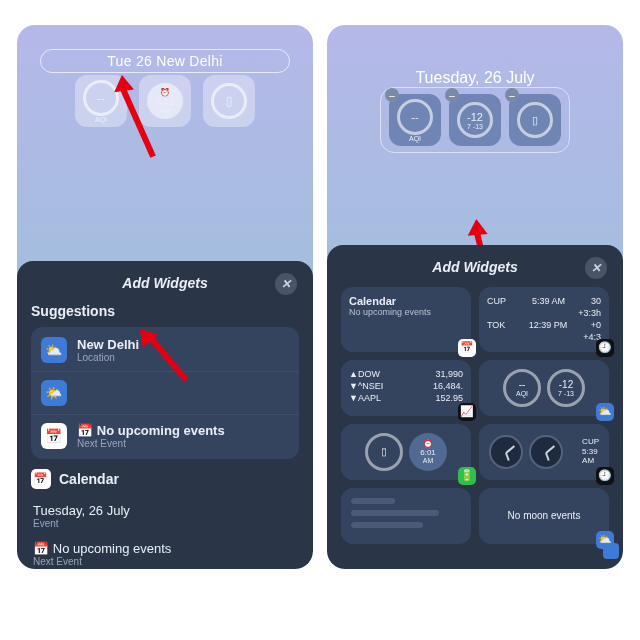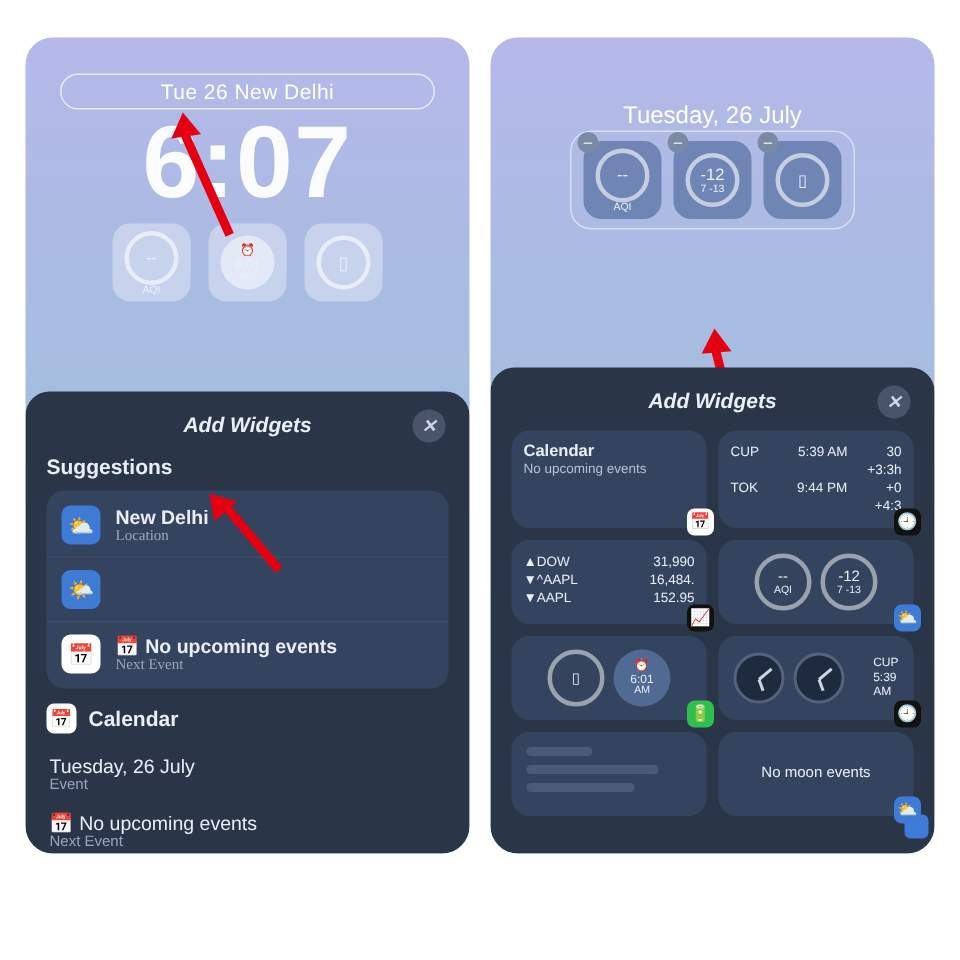--- a/index.html
+++ b/index.html
@@ -56,21 +56,21 @@
   .panel-left { height: 308px; }
   .panel-right { height: 324px; }
   .panel-head { text-align:center; font-size:14px; font-weight:600; position:relative; margin-bottom:12px;font-style:italic;}
   .close-x { position:absolute; right:2px; top:-2px; width:22px;height:22px;border-radius:50%;background:#4a5468;display:flex;align-items:center;justify-content:center;font-size:12px;color:#cdd5e3;}
   .sec-head { font-size:14px; font-weight:600; margin:4px 0 8px; }
   .sugg-card { background:#35445e; border-radius:12px; padding:2px 0; margin-bottom:10px;}
   .sugg-row { display:flex; align-items:center; gap:10px; padding:8px 10px; }
   .sugg-row + .sugg-row { border-top:1px solid rgba(255,255,255,.06);}
   .sugg-icon { width:26px;height:26px;border-radius:6px;display:flex;align-items:center;justify-content:center;font-size:14px;}
   .sugg-text .t { font-size:13px; font-weight:600; }
-  .sugg-text .s { font-size:10px; color:#99a6bc;font-family:Liberation Serif, serif; }
+  .sugg-text .s { font-size:10px; color:#99a6bc; }
   .cal-block .t { font-size:13px; font-weight:500; }
   .cal-block .s { font-size:10px; color:#99a6bc; }
   .arrow-ann { position:absolute; pointer-events:none; }
   .arrow-head { width:0;height:0;border-left:10px solid transparent;border-right:10px solid transparent;border-bottom:16px solid #e40010; position:absolute;}
   .arrow-stem { width:6px; background:#e40010; position:absolute; transform-origin:top center;}
   
   .grid { display:grid; grid-template-columns: 1fr 1fr; gap:8px; }
   .gcard { background:#35445e; border-radius:12px; padding:8px; font-size:10px; position:relative; min-height:56px;}
   .gcard.flex-center{display:flex;align-items:center;justify-content:center;}
   .gcard .badge { position:absolute; bottom:-5px; right:-5px; width:18px;height:18px;border-radius:5px;display:flex;align-items:center;justify-content:center;font-size:11px;}
@@ -85,21 +85,20 @@
   .skel{background:#35445e;border-radius:12px;padding:10px;}
   .skel div{height:6px;background:#4a5a77;border-radius:3px;margin-bottom:6px;}
 </style>
 </head>
 <body>
 
 <div class="phones">
 
   <div class="phone">
     <div class="date-pill">Tue 26  New Delhi</div>
-    <div class="big-time">6:07</div>
     <div class="widgets-row">
       <div class="wtile light">
         <div class="circ">
             <span>--</span>
           </div>
         <span class="sub">AQI</span>
       </div>
       <div class="wtile light">
         <div class="circ" style="background:rgba(255,255,255,.5);border:none;">
           <span style="font-size:8px">⏰</span>
@@ -216,38 +215,38 @@
               <span>5:39 AM</span>
               <span>30</span>
             </div>
           <div class="ticker-row">
               <span></span>
               <span></span>
               <span>+3:3h</span>
             </div>
           <div class="ticker-row">
               <span>TOK</span>
-              <span>9:44 PM</span>
+              <span>12:39 PM</span>
               <span>+0</span>
             </div>
           <div class="ticker-row">
               <span></span>
               <span></span>
               <span>+4:3</span>
             </div>
           <div class="badge" style="background:#111">🕘</div>
         </div>
 
         <div class="gcard">
           <div class="ticker-row">
               <span>▲DOW</span>
               <span>31,990</span>
             </div>
           <div class="ticker-row">
-              <span>▼^AAPL</span>
+              <span>▼^NSEI</span>
               <span>16,484.</span>
             </div>
           <div class="ticker-row">
               <span>▼AAPL</span>
               <span>152.95</span>
             </div>
           <div class="badge" style="background:#111">📈</div>
         </div>
         <div class="gcard two-circ">
           <div class="mini-circ">

